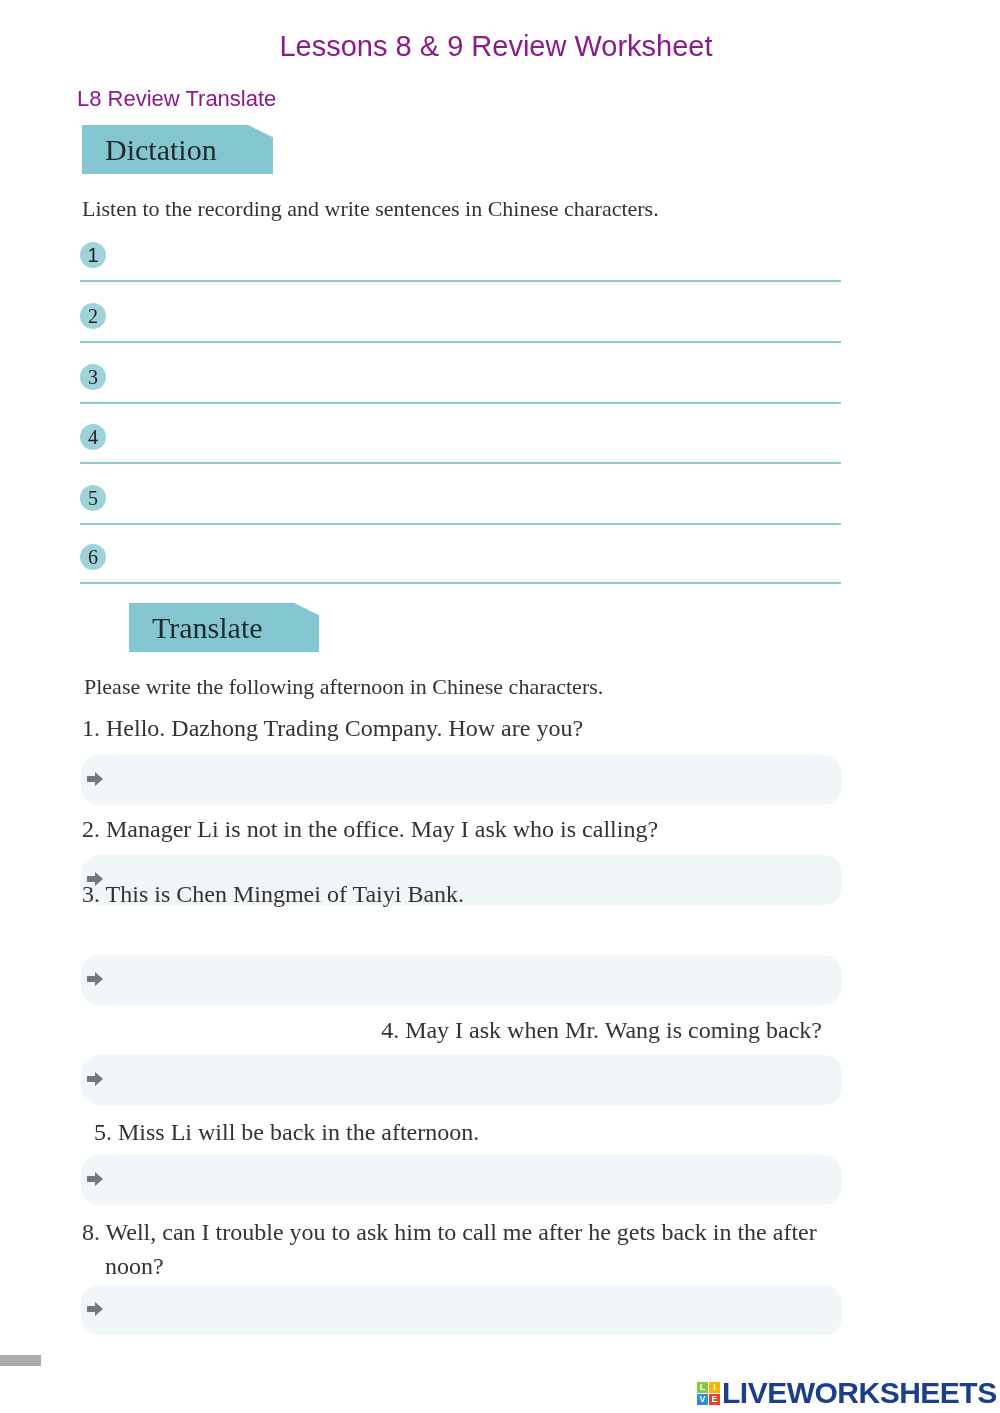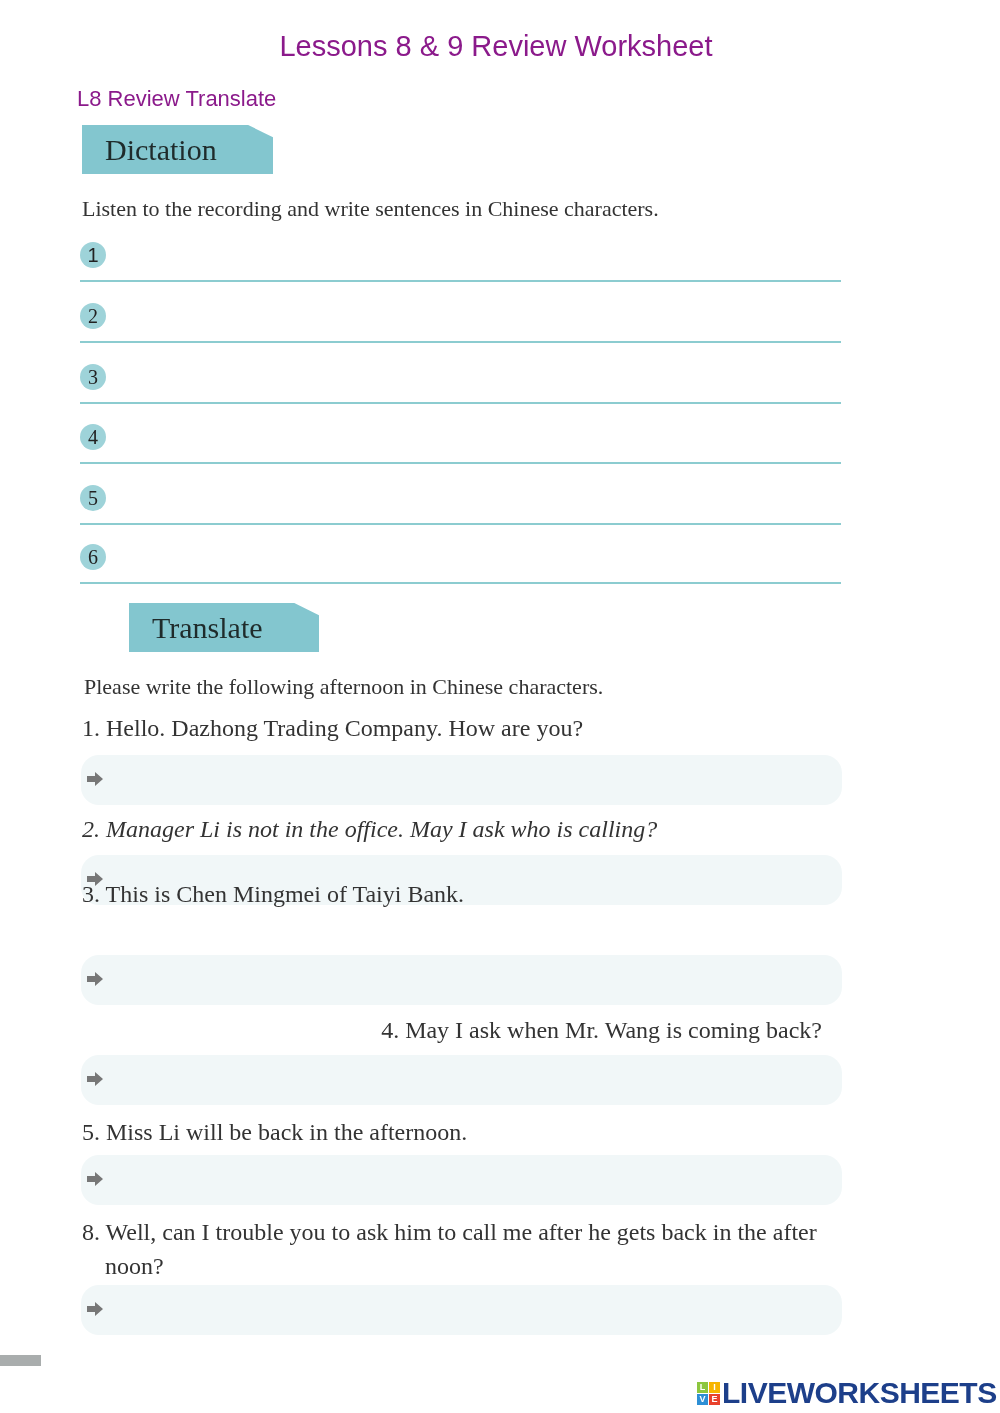--- a/index.html
+++ b/index.html
@@ -97,21 +97,21 @@
 <div class="instr" style="left:84px; top:674px;">Please write the following afternoon in Chinese characters.</div>
 
 <div class="q-text" style="top:711px;">1. Hello. Dazhong Trading Company. How are you?</div>
 <div class="answer-box" style="top:755px;">
   <svg class="arrow-icon" viewBox="0 0 18 16">
       <path d="M1 5h8V1l8 7-8 7v-4H1z" fill="#777"></path>
     </svg>
   <input class="answer-input" value="" style="">
 </div>
 
-<div class="q-text" style="top:812px;font-style:italic;">2. Manager Li is not in the office. May I ask who is calling?</div>
+<div class="q-text" style="top:812px;">2. Manager Li is not in the office. May I ask who is calling?</div>
 <div class="answer-box" style="top:855px;">
   <svg class="arrow-icon" viewBox="0 0 18 16">
       <path d="M1 5h8V1l8 7-8 7v-4H1z" fill="#777"></path>
     </svg>
   <input class="answer-input" value="" style="">
 </div>
 
 <div class="q-text" style="top:877px;">3. This is Chen Mingmei of Taiyi Bank.</div>
 <div class="answer-box" style="top:955px;">
   <svg class="arrow-icon" viewBox="0 0 18 16">
@@ -121,21 +121,21 @@
 </div>
 
 <div class="q-text" style="top:1013px;text-align:right;">4. May I ask when Mr. Wang is coming back?</div>
 <div class="answer-box" style="top:1055px;">
   <svg class="arrow-icon" viewBox="0 0 18 16">
       <path d="M1 5h8V1l8 7-8 7v-4H1z" fill="#777"></path>
     </svg>
   <input class="answer-input" value="" style="">
 </div>
 
-<div class="q-text" style="top:1115px;">5. Miss Li will be back in the afternoon.</div>
+<div class="q-text" style="top:1115px;margin-left:12px;">5. Miss Li will be back in the afternoon.</div>
 <div class="answer-box" style="top:1155px;">
   <svg class="arrow-icon" viewBox="0 0 18 16">
       <path d="M1 5h8V1l8 7-8 7v-4H1z" fill="#777"></path>
     </svg>
   <input class="answer-input" value="" style="">
 </div>
 
 <div class="q-text" style="top:1215px; padding-left:23px; text-indent:-23px; width:740px;">8. Well, can I trouble you to ask him to call me after he gets back in the after noon?</div>
 <div class="answer-box" style="top:1285px;">
   <svg class="arrow-icon" viewBox="0 0 18 16">

